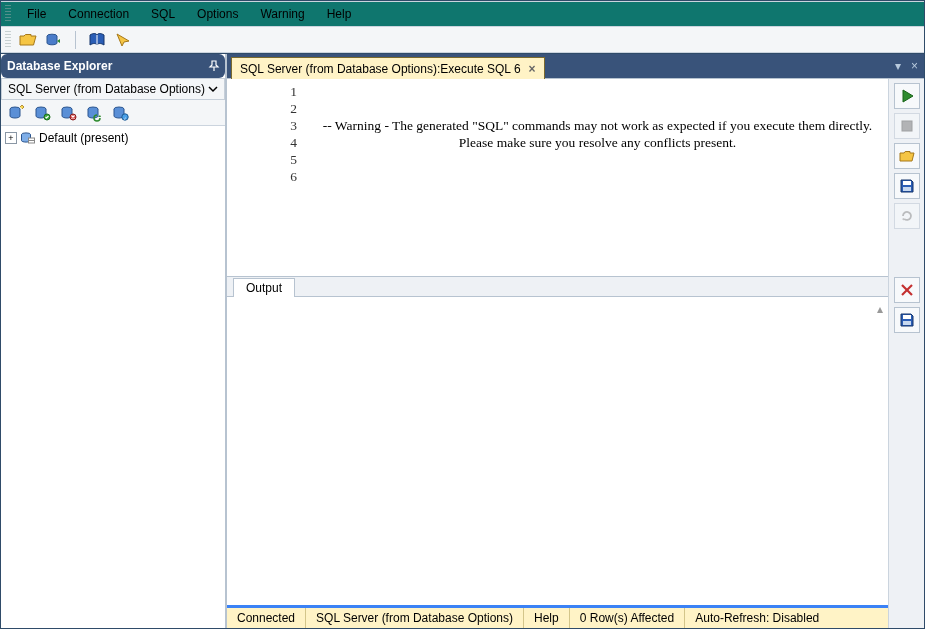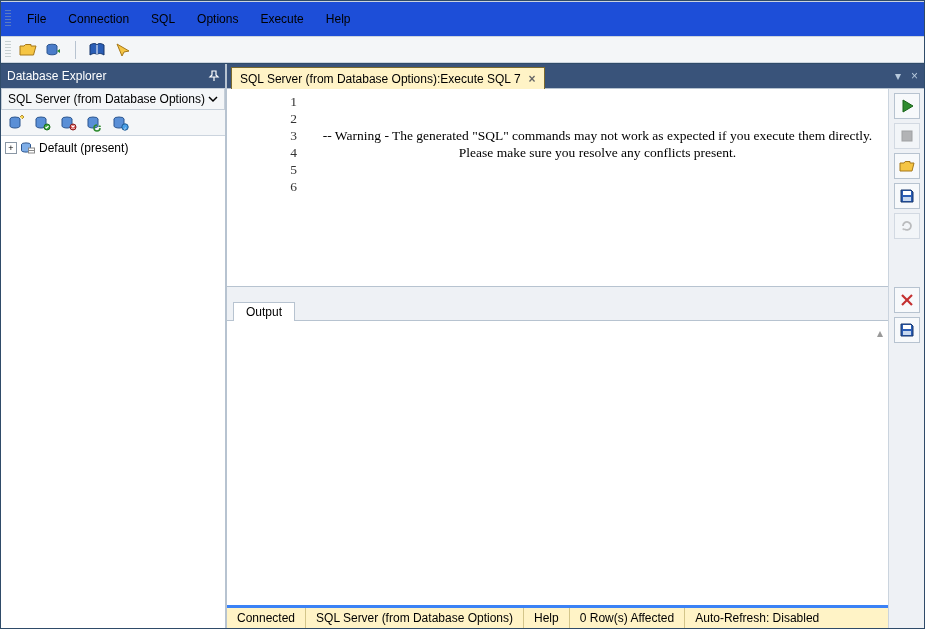--- a/index.html
+++ b/index.html
@@ -7,36 +7,36 @@
   body { width:925px; height:629px; overflow:hidden; background:#fff; }
   .window { display:flex; flex-direction:column; width:925px; height:629px; border:1px solid #2f4b69; background:#fff; }
 
   
   .titlebar { display:flex; align-items:center; height:32px; background:#fff; padding:0 2px 0 6px; }
   .titlebar .app-icon { margin-right:6px; }
   .titlebar .title { flex:1; font-size:12px; }
   .titlebar .ctrl { width:46px; height:30px; display:flex; align-items:center; justify-content:center; cursor:pointer; }
 
   
-  .menubar { display:flex; align-items:center; height:36px; background:#1d4ed8; border-top:1px solid #cbd4de; border-bottom:1px solid #cbd4de; padding-left:4px; gap:2px; }
+  .menubar { display:flex; align-items:center; height:26px; background:#0f766e; border-top:1px solid #cbd4de; border-bottom:1px solid #cbd4de; padding-left:4px; gap:2px; }
   .menubar .grip { width:6px; height:18px; background-image:linear-gradient(#9aa 1px, transparent 1px); background-size:2px 3px; opacity:.5; margin-right:4px; }
   .menubar .menu-item { padding:3px 10px; cursor:pointer; }
 
   
   .toolstrip { display:flex; align-items:center; height:26px; background:#f4f6f8; border-bottom:1px solid #cbd4de; padding-left:4px; gap:4px; }
   .toolstrip .grip { width:6px; height:18px; background-image:linear-gradient(#9aa 1px, transparent 1px); background-size:2px 3px; opacity:.5; margin-right:2px; }
   .toolstrip .tbtn { width:22px; height:22px; display:flex; align-items:center; justify-content:center; cursor:pointer; }
   .toolstrip .tsep { width:1px; height:18px; background:#b7c3d0; margin:0 6px; }
 
   
   .content { flex:1; display:flex; min-height:0; border-top:1px solid #2f4b69; }
 
   
   .sidebar { width:226px; display:flex; flex-direction:column; border-right:2px solid #b7c3d0; background:#fff; }
-  .panel-header { height:24px; background:#39537a; color:#fff; display:flex; align-items:center; padding-left:6px; font-weight:400; font-size:12px; }
+  .panel-header { height:24px; background:#39537a; color:#fff; display:flex; align-items:center; padding-left:6px; font-weight:700; font-size:12px;border-radius:6px; }
   .panel-header .pin { margin-left:auto; width:22px; display:flex; align-items:center; justify-content:center; cursor:pointer; height:100%; }
   .dropdown { height:22px; border:1px solid #c6cfd9; margin:0; display:flex; align-items:center; padding:0 6px; background:#f4f6f8; cursor:pointer; }
   .dropdown span.caret { margin-left:auto; }
   .sidebar-tools { height:26px; background:#f4f6f8; border-bottom:1px solid #cbd4de; display:flex; align-items:center; gap:4px; padding-left:4px; }
   .sidebar-tools .tbtn { width:22px; height:22px; display:flex; align-items:center; justify-content:center; cursor:pointer; }
   .tree { flex:1; background:#fff; overflow:auto; padding:4px 2px; }
   .tree-item { display:flex; align-items:center; gap:3px; padding:1px 2px; cursor:pointer; }
   .tree-item .expander { width:12px; height:12px; border:1px solid #8a97a5; display:flex; align-items:center; justify-content:center; font-size:9px; line-height:1; cursor:pointer; background:#fff; }
 
   
@@ -44,21 +44,21 @@
   .tabstrip { height:24px; background:#39537a; display:flex; align-items:flex-end; padding-left:4px; }
   .tab { height:22px; background:#fff3c6; border:1px solid #7b6a2e; border-bottom:none; display:flex; align-items:center; padding:0 8px; gap:8px; cursor:pointer; position:relative; top:1px; }
   .tab .closex { cursor:pointer; color:#666; font-weight:bold; }
   .tabstrip .tabctrls { margin-left:auto; display:flex; align-items:center; color:#b8cadd; padding-right:6px; gap:10px; height:100%; }
   .main-inner { flex:1; display:flex; min-height:0; border-top:1px solid #b7c3d0; }
   .editor-col { flex:1; display:flex; flex-direction:column; min-width:0; background:#fff; }
   .code { display:flex; height:198px; border-bottom:1px solid #b7c3d0; }
   .gutter { width:80px; background:#fff; text-align:right; padding:4px 10px 4px 4px; color:#333; font-family:"Times New Roman", serif; font-size:13.5px; line-height:17px; border-right:0; }
   .src { flex:1; padding:4px 6px; font-family:"Times New Roman", serif; font-size:13.5px; line-height:17px; white-space:pre-wrap; overflow:auto;text-align:center; }
   .codeline { min-height:17px; }
-  .output-tabs { height:34px; background:#eef1f5; border-bottom:1px solid #b7c3d0; display:flex; align-items:flex-end; padding-left:6px; }
+  .output-tabs { height:20px; background:#eef1f5; border-bottom:1px solid #b7c3d0; display:flex; align-items:flex-end; padding-left:6px; }
   .otab { border:1px solid #b7c3d0; border-bottom:none; padding:2px 12px; background:#fff; cursor:pointer; position:relative; top:1px; }
   .output-body { flex:1; background:#fff; overflow:auto; }
   .scroll-up { position:absolute; right:5px; top:5px; color:#999; cursor:pointer; }
 
   
   .rtoolbar { width:36px; background:#eef1f5; border-left:1px solid #cbd4de; display:flex; flex-direction:column; align-items:center; padding-top:4px; gap:4px; }
   .rbtn { width:26px; height:26px; border:1px solid #b7c3d0; background:#f7f9fb; display:flex; align-items:center; justify-content:center; cursor:pointer; }
   .rbtn.disabled { opacity:.5; cursor:default; }
   .rtoolbar .rgap { height:40px; }
 
@@ -74,21 +74,21 @@
 
 <div class="window">
 
 
   <div class="menubar">
     <div class="grip"></div>
     <div class="menu-item">File</div>
     <div class="menu-item">Connection</div>
     <div class="menu-item">SQL</div>
     <div class="menu-item">Options</div>
-    <div class="menu-item">Execute</div>
+    <div class="menu-item">Warning</div>
     <div class="menu-item">Help</div>
   </div>
 
   <div class="toolstrip">
     <div class="grip"></div>
     <div class="tbtn">
       <svg width="18" height="16" viewBox="0 0 18 16">
           <path d="M1 4h4l1.5-1.5H12V4h5l-2.5 9H1z" fill="#f5c544" stroke="#a6781a"></path>
         </svg>
     </div>
@@ -185,21 +185,21 @@
               </svg>
           </span>
           <span>Default (present)</span>
         </div>
       </div>
     </div>
 
     <div class="main">
       <div class="tabstrip">
         <div class="tab">
-          <span>SQL Server (from Database Options):Execute SQL 7</span>
+          <span>SQL Server (from Database Options):Execute SQL 6</span>
           <span class="closex">×</span>
         </div>
         <div class="tabctrls">
           <span>▾</span>
           <span>×</span>
         </div>
       </div>
       <div class="main-inner">
         <div class="editor-col">
           <div class="code" style="position:relative">

